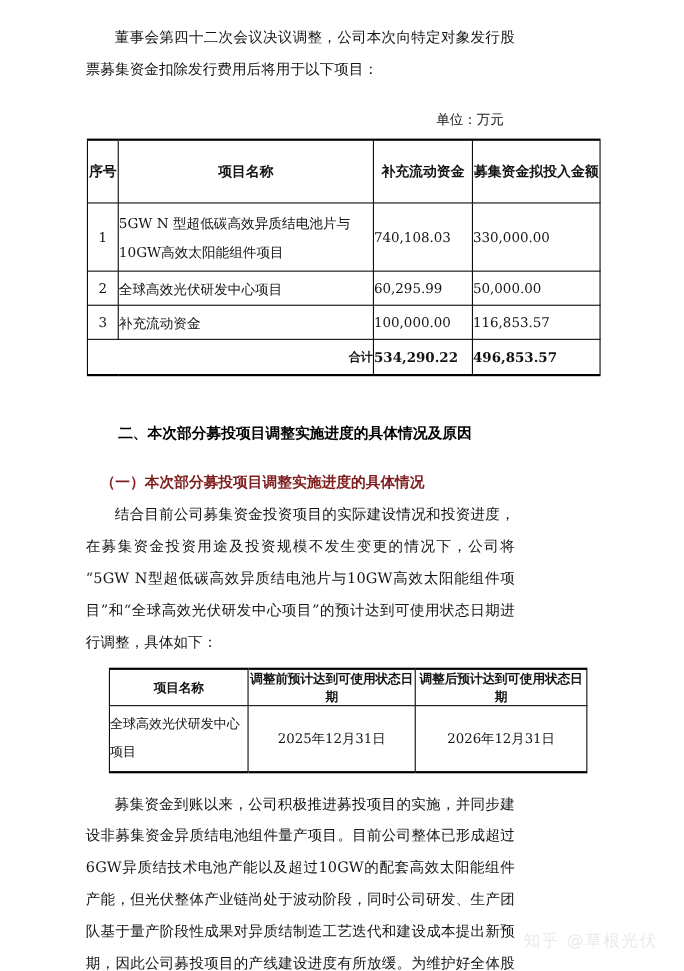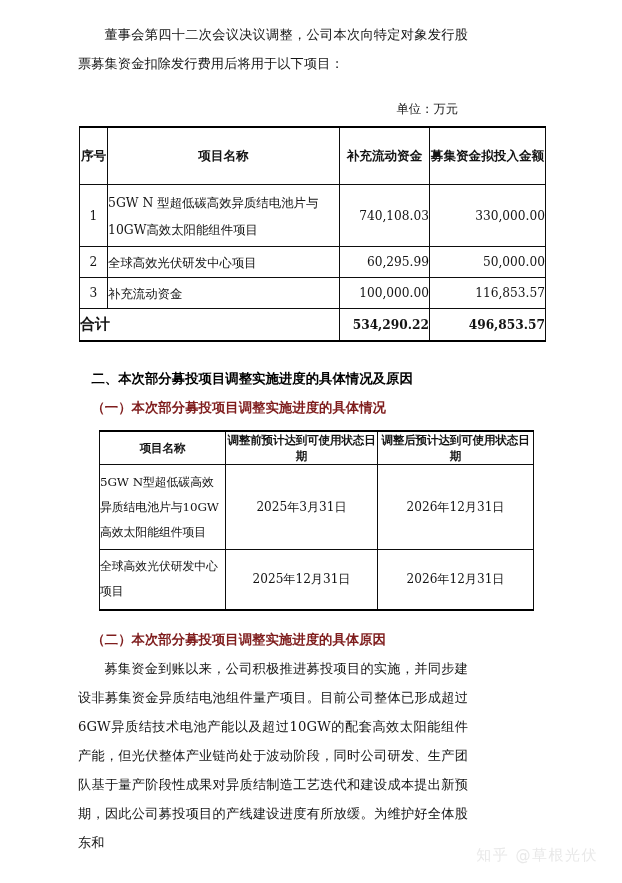--- a/index.html
+++ b/index.html
@@ -45,21 +45,21 @@
     margin: 18px 0 4px 0;
     padding-right: 10px;
     color: #141414;
   }
 
   
   .heading-1 {
     font-size: 13.4px;
     font-weight: bold;
     line-height: 29px;
-    margin: 0;
+    margin: 16px;
     text-indent: 1em;
     color: #000;
   }
   .heading-2 {
     font-size: 13.4px;
     font-weight: bold;
     line-height: 29px;
     margin: 0;
     text-indent: 1em;
     color: #7f1d1d;
@@ -106,35 +106,34 @@
     text-align: center;
     font-size: 12.2px;
   }
   .td-name {
     text-align: left;
     padding: 6px 6px 6px 9px;
     line-height: 27px;
     font-size: 12.4px;
   }
   .td-num {
-    text-align: right;
     padding-right: 9px;
     font-size: 12.2px;
     white-space: nowrap;
   }
   .row-tall { height: 62px; }
   .row-mid  { height: 31px; }
   .row-total td {
     font-weight: bold;
     height: 31px;
   }
   .td-total-label {
-    text-align: left;
-    font-weight: bold;
-    font-size: 15px;
+    text-align: right;
+    font-weight: bold;
+    font-size: 11px;
   }
 
   
   .tbl-schedule {
     width: 434px;
     margin: 8px 0 0 21px;
   }
   .tbl-schedule th, .tbl-schedule td {
     border: 1px solid #0d0d0d;
     padding: 0;
@@ -239,49 +238,44 @@
       </tr>
     </tbody>
   </table>
 
   <div class="spacer-md"></div>
 
   <h2 class="heading-1">二、本次部分募投项目调整实施进度的具体情况及原因</h2>
 
   <h3 class="heading-2">（一）本次部分募投项目调整实施进度的具体情况</h3>
 
+  <p class="para indent">结合目前公司募集资金投资项目的实际建设情况和投资进度，在募集资金投资用途及投资规模不发生变更的情况下，公司将“5GW N型超低碳高效异质结电池片与10GW高效太阳能组件项目”和“全球高效光伏研发中心项目”的预计达到可使用状态日期进行调整，具体如下：</p>
 
   <table class="tbl-schedule">
     <colgroup>
       <col class="sc-name">
         <col class="sc-before">
         <col class="sc-after">
     </colgroup>
     <thead>
       <tr>
         <th>项目名称</th>
         <th>调整前预计达到可使用状态日期</th>
         <th>调整后预计达到可使用状态日期</th>
       </tr>
     </thead>
     <tbody>
-      <tr class="sc-row-a">
-        <td class="sc-td-name">5GW N型超低碳高效异质结电池片与10GW高效太阳能组件项目</td>
-        <td class="sc-td-date">2025年3月31日</td>
-        <td class="sc-td-date">2026年12月31日</td>
-      </tr>
       <tr class="sc-row-b">
         <td class="sc-td-name">全球高效光伏研发中心项目</td>
         <td class="sc-td-date">2025年12月31日</td>
         <td class="sc-td-date">2026年12月31日</td>
       </tr>
     </tbody>
   </table>
 
   <div class="spacer-sm"></div>
 
-  <h3 class="heading-2">（二）本次部分募投项目调整实施进度的具体原因</h3>
 
   <p class="para indent">募集资金到账以来，公司积极推进募投项目的实施，并同步建设非募集资金异质结电池组件量产项目。目前公司整体已形成超过6GW异质结技术电池产能以及超过10GW的配套高效太阳能组件产能，但光伏整体产业链尚处于波动阶段，同时公司研发、生产团队基于量产阶段性成果对异质结制造工艺迭代和建设成本提出新预期，因此公司募投项目的产线建设进度有所放缓。为维护好全体股东和</p>
 
 </div>
 
 <div class="watermark">知乎 @草根光伏</div>
 
 </body></html>

